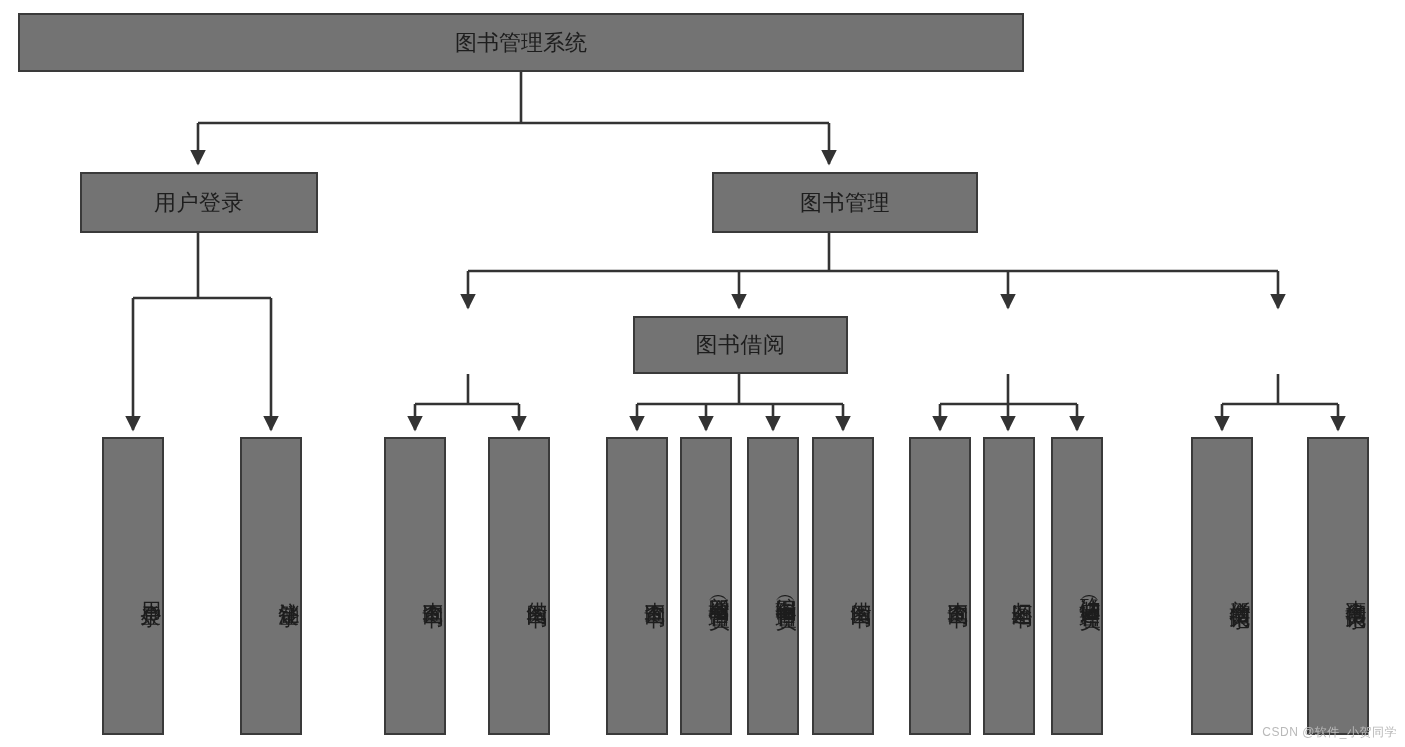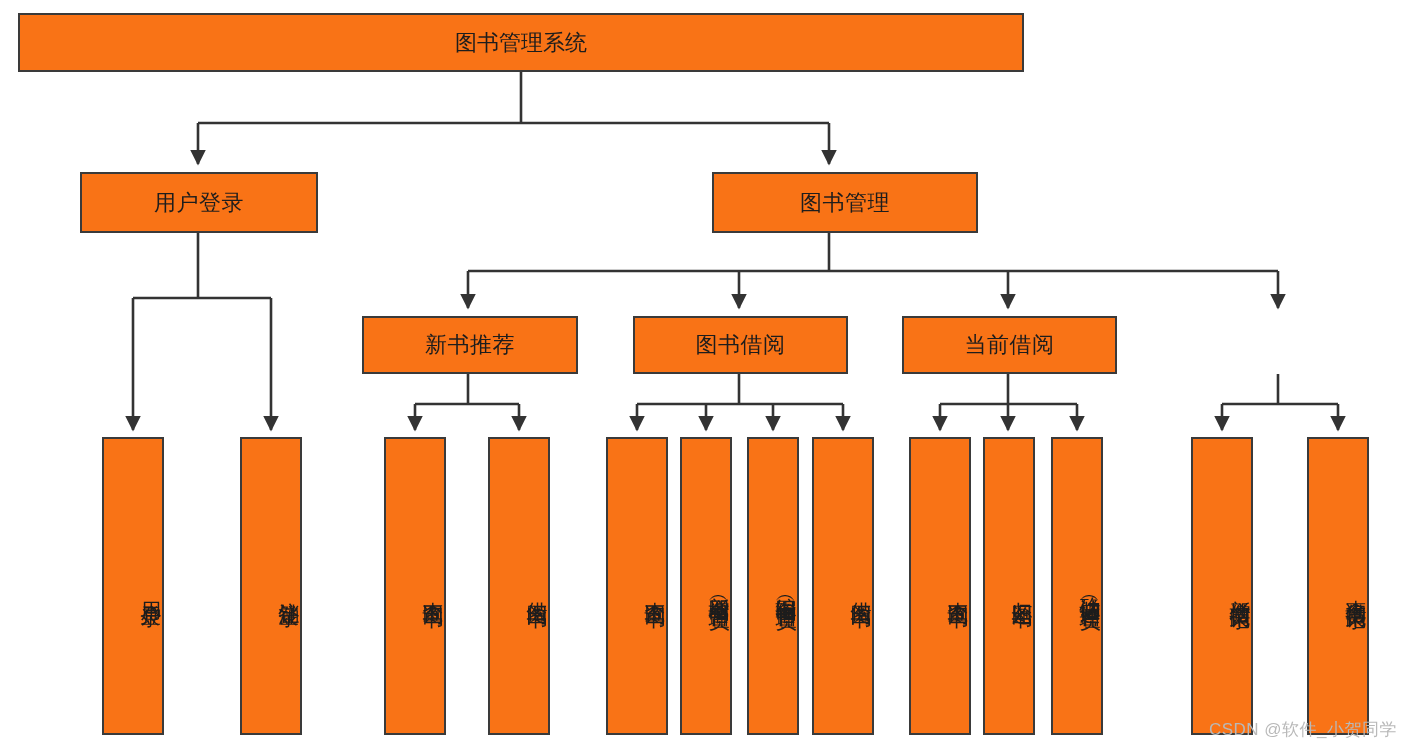--- a/index.html
+++ b/index.html
@@ -22,21 +22,21 @@
     position: absolute;
     left: 0;
     top: 0;
     width: 1405px;
     height: 747px;
   }
   .node {
     position: absolute;
     box-sizing: border-box;
     border: 2.5px solid #3a3a3a;
-    background: #f97316;
+    background: #737373;
     display: flex;
     align-items: center;
     justify-content: center;
     color: #1d1d1d;
     line-height: 1.18;
     text-align: right;
   }
   .node-h {
     font-size: 22px;
     letter-spacing: 0.5px;
@@ -58,21 +58,21 @@
     writing-mode: vertical-rl;
     text-orientation: upright;
     display: block;
     white-space: nowrap;
     letter-spacing: 2px;
   }
   #watermark {
     position: absolute;
     right: 8px;
     bottom: 6px;
-    font-size: 17px;
+    font-size: 12px;
     color: #b9b9b9;
     letter-spacing: 0.5px;
     white-space: nowrap;
     pointer-events: none;
     margin-left: 36px;
   }
 </style>
 </head>
 <body>
 
@@ -129,23 +129,21 @@
       <path d="M 1222 404 L 1222 430" marker-end="url(#arrow)"></path>
       <path d="M 1338 404 L 1338 430" marker-end="url(#arrow)"></path>
     </g>
   </svg>
 
   <div class="node node-root" style="left:18px; top:13px; width:1006px; height:59px;">图书管理系统</div>
 
   <div class="node node-h" style="left:80px; top:172px; width:238px; height:61px;">用户登录</div>
   <div class="node node-h" style="left:712px; top:172px; width:266px; height:61px;">图书管理</div>
 
-  <div class="node node-h" style="left:362px; top:316px; width:216px; height:58px;">新书推荐</div>
   <div class="node node-h" style="left:633px; top:316px; width:215px; height:58px;">图书借阅</div>
-  <div class="node node-h" style="left:902px; top:316px; width:215px; height:58px;">当前借阅</div>
 
   <div class="node node-leaf" style="left:102px; top:437px; width:62px; height:298px;">
     <span class="leaf-text">用户登录</span>
   </div>
   <div class="node node-leaf" style="left:240px; top:437px; width:62px; height:298px;">
     <span class="leaf-text">注销登录</span>
   </div>
 
   <div class="node node-leaf" style="left:384px; top:437px; width:62px; height:298px;">
     <span class="leaf-text">查询图书</span>

